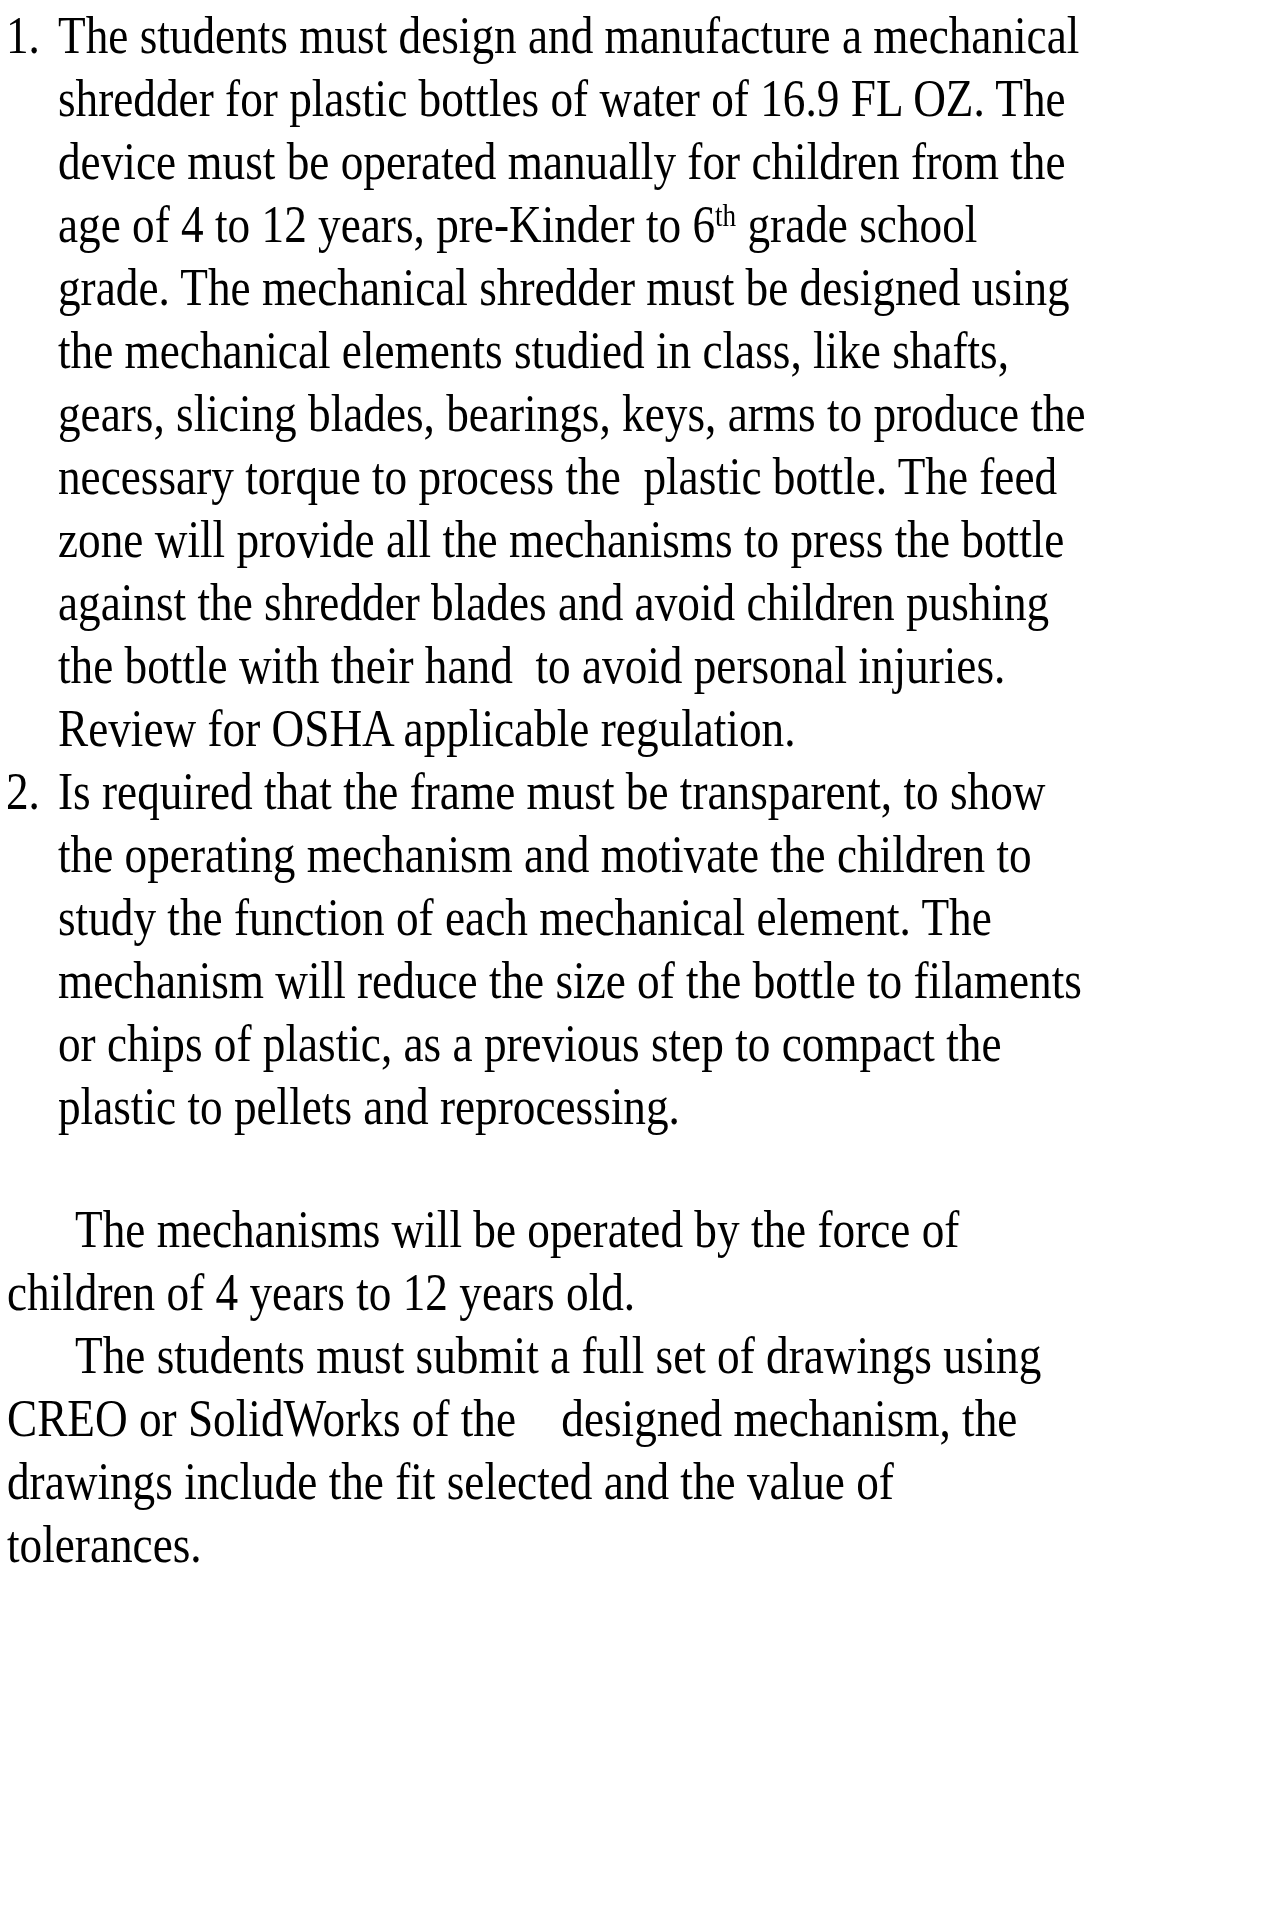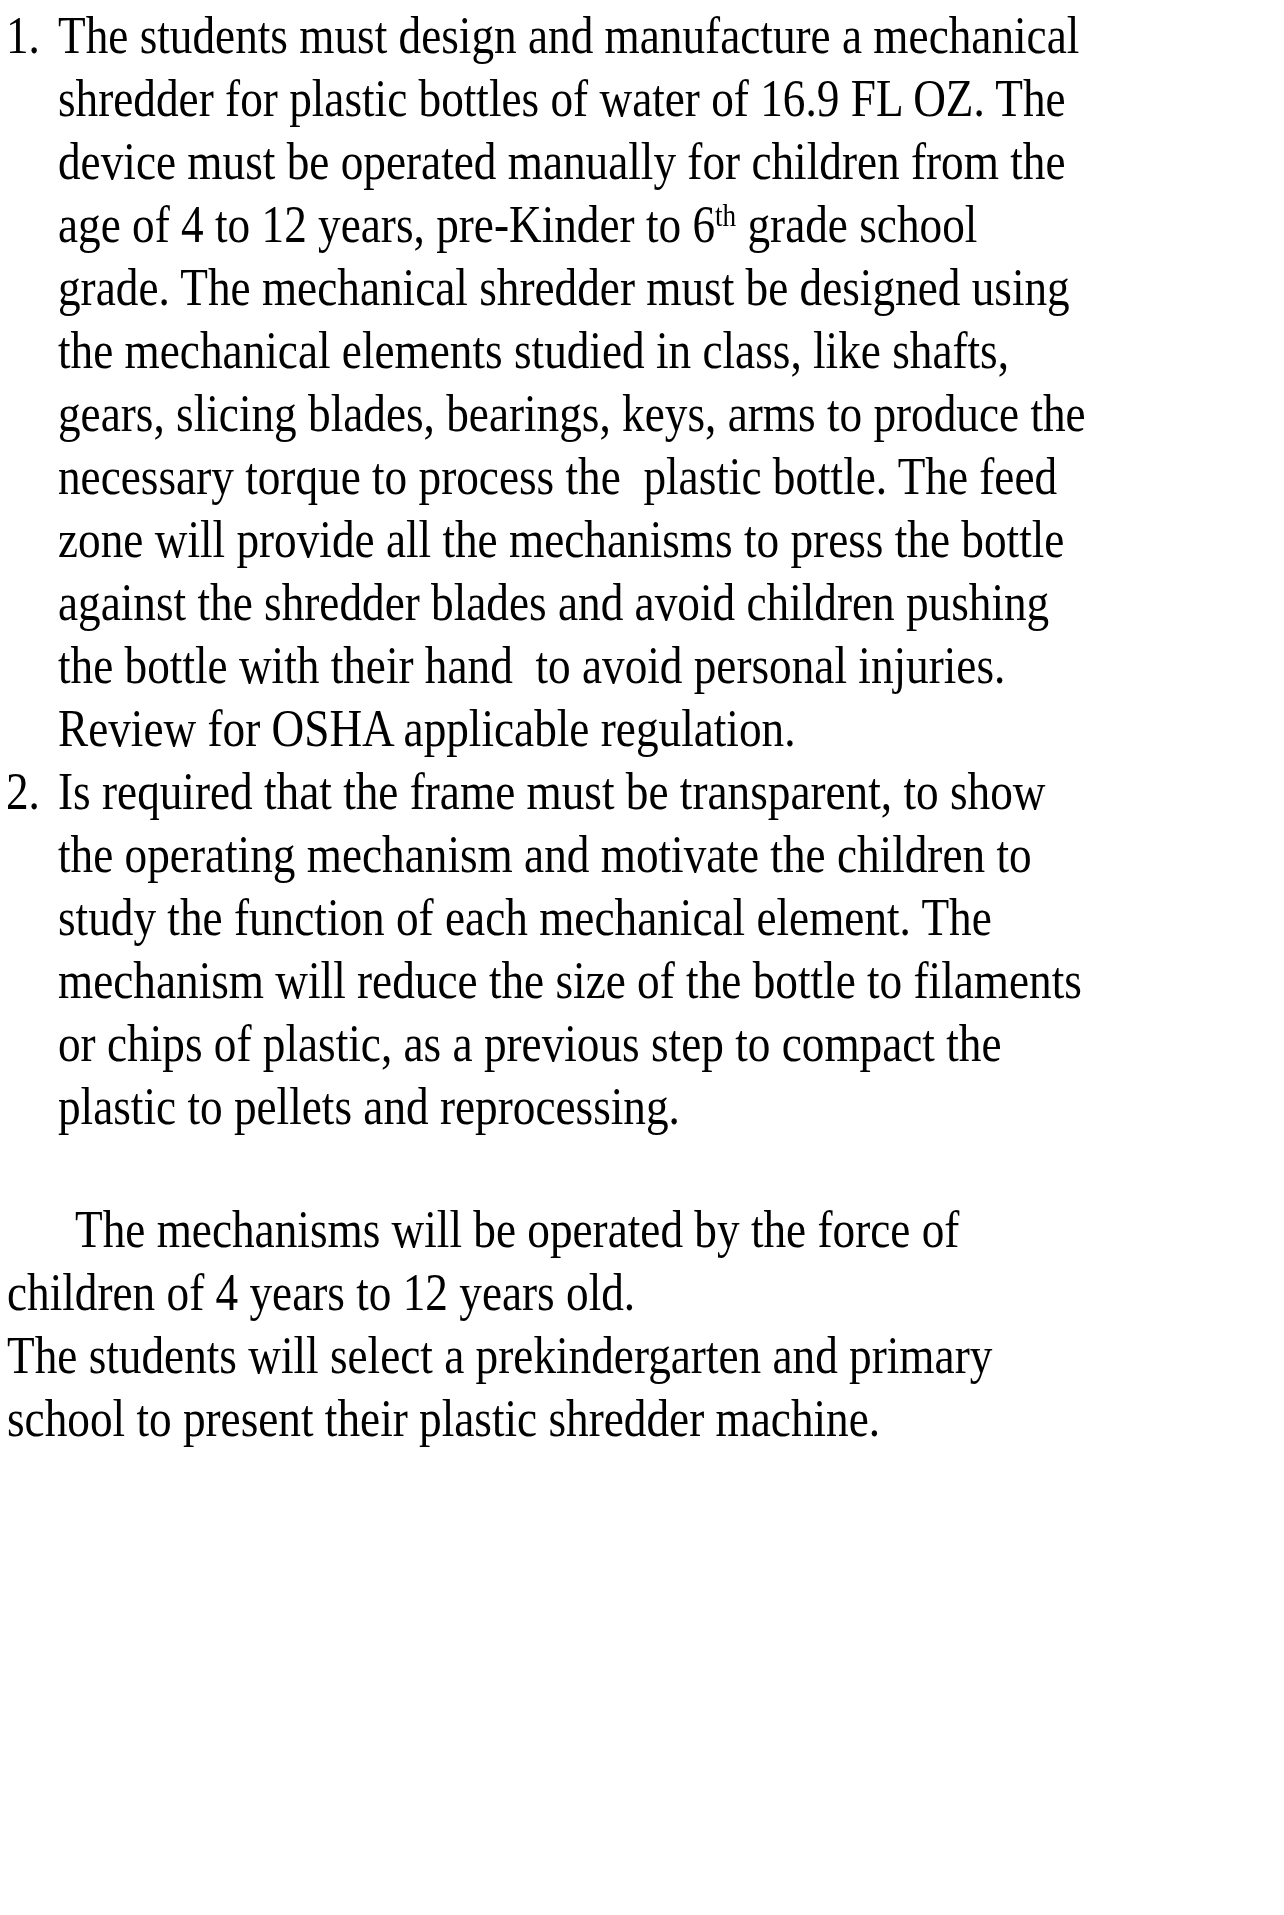--- a/index.html
+++ b/index.html
@@ -74,21 +74,23 @@
     <div class="line">plastic to pellets and reprocessing.</div>
   </div>
 
   <div class="gap"></div>
 
   <div class="para">
     <div class="line indent">The mechanisms will be operated by the force of</div>
     <div class="line">children of 4 years to 12 years old.</div>
   </div>
 
+  <div class="para">
+    <div class="line indent">The students must submit a full set of drawings using</div>
+    <div class="line">CREO or SolidWorks of the    designed mechanism, the</div>
+    <div class="line">drawings include the fit selected and the value of</div>
+    <div class="line">tolerances.</div>
+  </div>
 
 
 
-  <div class="para">
-    <div class="line">The students will select a prekindergarten and primary</div>
-    <div class="line">school to present their plastic shredder machine.</div>
-  </div>
 
 </div>
 
 </body></html>

